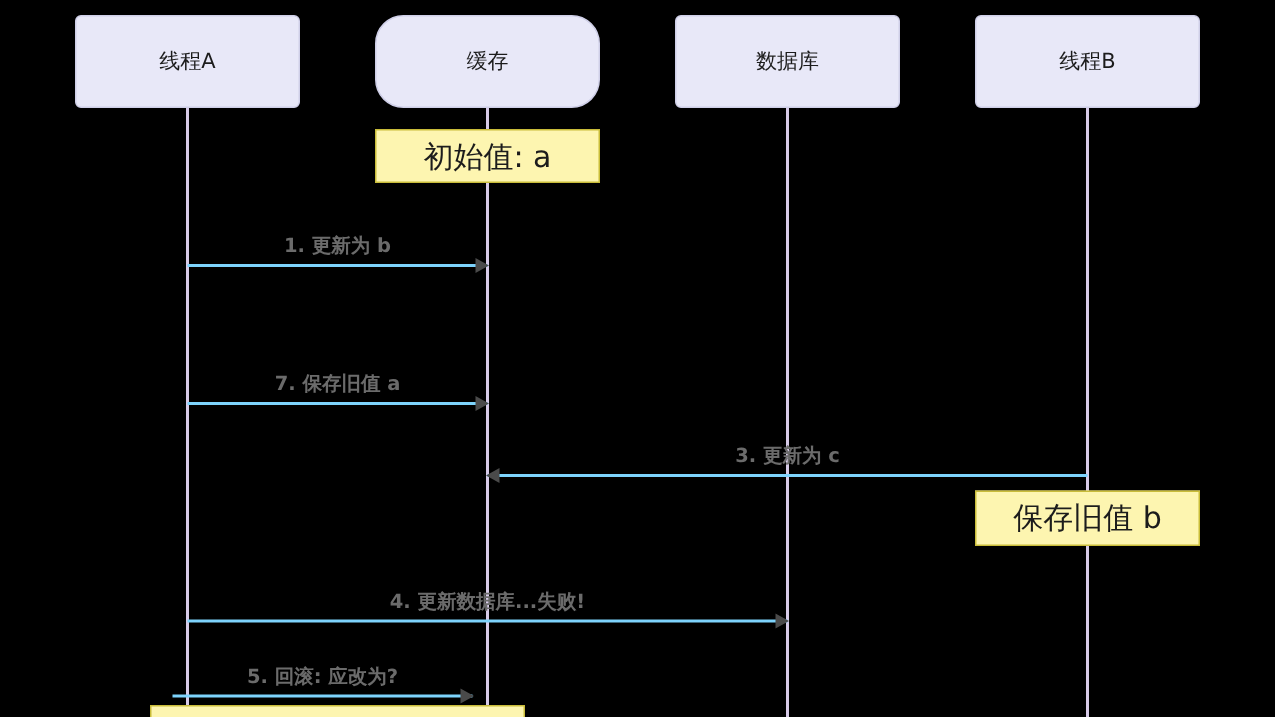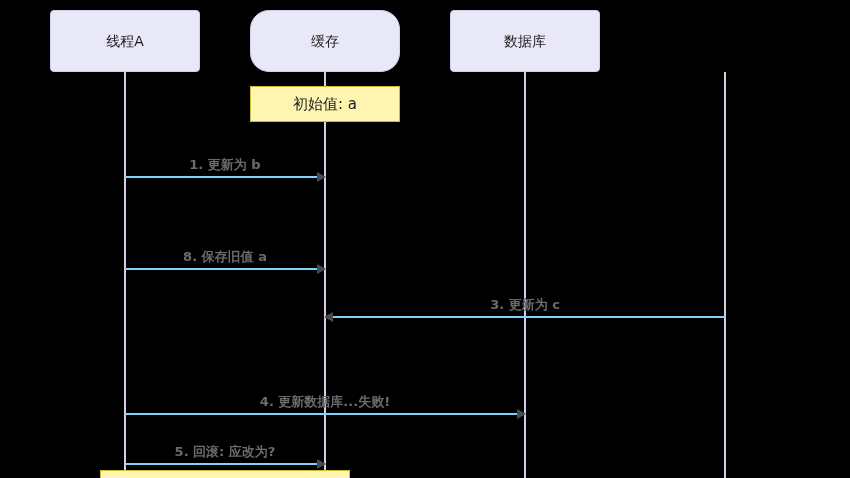--- a/index.html
+++ b/index.html
@@ -52,21 +52,21 @@
   .note {
     position: absolute;
     background: #fdf5b0;
     border: 1px solid #c9bc39;
     box-sizing: border-box;
     display: flex;
     align-items: center;
     justify-content: center;
   }
   .note-label {
-    font-size: 15px;
+    font-size: 20px;
     color: #1c1c1c;
     white-space: nowrap;
     text-align: right;
   }
   
   .message {
     position: absolute;
     height: 2px;
     background: #7dd3fc;
   }
@@ -108,37 +108,43 @@
     <div class="lifeline" style="left: 724px;"></div>
     <div class="participant" style="left: 50px;">
       <span class="participant-label">线程A</span>
     </div>
     <div class="participant" style="left: 250px; border-radius: 19px;">
       <span class="participant-label">缓存</span>
     </div>
     <div class="participant" style="left: 450px;">
       <span class="participant-label">数据库</span>
     </div>
+    <div class="participant" style="left: 650px;">
+      <span class="participant-label">线程B</span>
+    </div>
     <div class="message" style="left: 125px; width: 200px; top: 176px;">
       <div class="arrowhead right"></div>
       <div class="message-label">1. 更新为 b</div>
     </div>
     <div class="message" style="left: 125px; width: 200px; top: 268px;">
       <div class="arrowhead right"></div>
-      <div class="message-label">8. 保存旧值 a</div>
+      <div class="message-label">7. 保存旧值 a</div>
     </div>
     <div class="message" style="left: 325px; width: 400px; top: 316px;">
       <div class="arrowhead left"></div>
       <div class="message-label">3. 更新为 c</div>
     </div>
     <div class="message" style="left: 125px; width: 400px; top: 413px;">
       <div class="arrowhead right"></div>
       <div class="message-label">4. 更新数据库...失败!</div>
     </div>
-    <div class="message" style="left: 125px; width: 200px; top: 463px;">
+    <div class="message" style="left: 115px; width: 200px; top: 463px;">
       <div class="arrowhead right"></div>
       <div class="message-label">5. 回滚: 应改为?</div>
     </div>
     <div class="note" style="left: 250px; top: 86px; width: 150px; height: 36px;">
       <span class="note-label">初始值: a</span>
     </div>
+    <div class="note" style="left: 650px; top: 327px; width: 150px; height: 37px;">
+      <span class="note-label">保存旧值 b</span>
+    </div>
     <div class="note" style="left: 100px; top: 470px; width: 250px; height: 36px;"></div>
   </div>
 
 </body></html>

